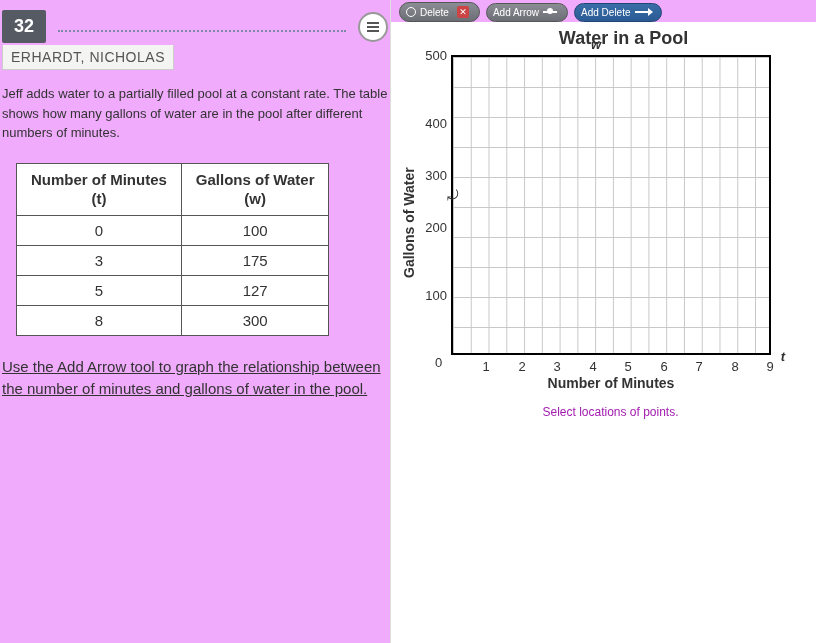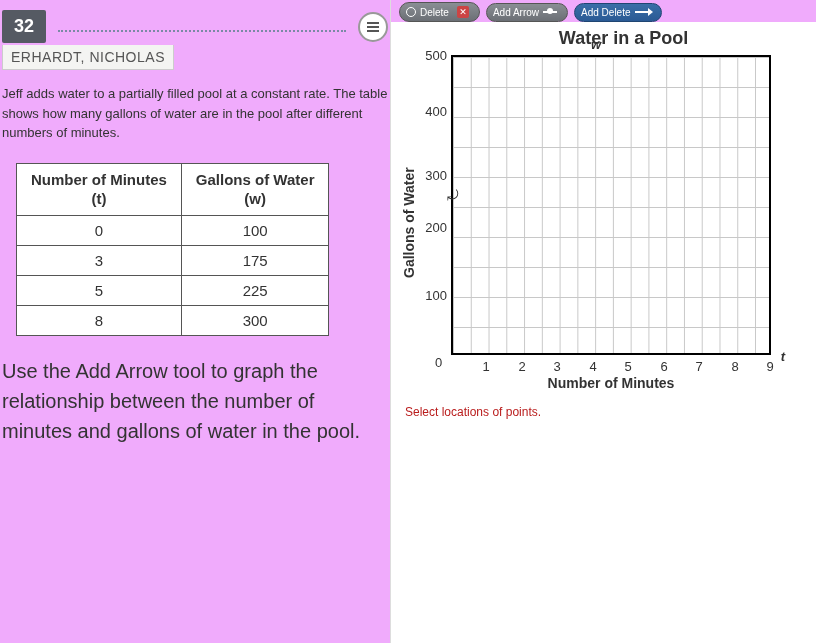--- a/index.html
+++ b/index.html
@@ -84,23 +84,24 @@
       padding: 6px 14px;
       text-align: center;
       font-size: 15px;
     }
     .data-table th {
       font-weight: bold;
       line-height: 1.3;
     }
     .data-table .sub { font-weight: bold; display:block;}
     .instruction-text {
-      font-size: 20px;
+      font-size: 15px;
       line-height: 1.5;
       color: #333;
+      text-decoration: underline;
     }
     
     .toolbar {
       background: #f0abfc;
       border-bottom: 0;
       padding: 2px 8px 0 8px;
       display: flex;
       gap: 6px;
       align-items:center;
     }
@@ -169,23 +170,24 @@
     .xaxis-label {
       text-align:center; font-weight:bold; font-size:14px;
       margin: 20px 0 0 30px;
     }
     .cursor {
       position:absolute;
       left: 26px; top: 132px;
       font-size:14px; color:#333;
     }
     .help-text {
-      color: #b91c1c;
+      color: #a21caf;
       font-size: 12px;
       padding: 10px 0 0 14px;
+      text-align: center;
     }
   </style>
 </head>
 <body>
 
 <div class="left-panel">
   <div class="q-header">
     <div class="q-number">32</div>
     <div class="dots"></div>
     <div class="menu-circle">
@@ -215,21 +217,21 @@
       <tr>
         <td>0</td>
         <td>100</td>
       </tr>
       <tr>
         <td>3</td>
         <td>175</td>
       </tr>
       <tr>
         <td>5</td>
-        <td>225</td>
+        <td>127</td>
       </tr>
       <tr>
         <td>8</td>
         <td>300</td>
       </tr>
     </tbody>
   </table>
 
   <p class="instruction-text">Use the Add Arrow tool to graph the relationship between the number of minutes and gallons of water in the pool.</p>
 </div>
@@ -255,21 +257,21 @@
 
   <div class="chart-wrap">
     <div class="yaxis-label">Gallons of Water</div>
     <div class="chart-inner">
       <div class="axis-w">w</div>
       <div class="grid-box"></div>
       <div class="axis-t">t</div>
       <div class="axis-zero">0</div>
 
       <div class="ytick" style="top:0px;">500</div>
-      <div class="ytick" style="top:56px;">400</div>
+      <div class="ytick" style="top:68px;">400</div>
       <div class="ytick" style="top:120px;">300</div>
       <div class="ytick" style="top:172px;">200</div>
       <div class="ytick" style="top:240px;">100</div>
 
       <div class="xtick" style="left:65px;">1</div>
       <div class="xtick" style="left:101px;">2</div>
       <div class="xtick" style="left:136px;">3</div>
       <div class="xtick" style="left:172px;">4</div>
       <div class="xtick" style="left:207px;">5</div>
       <div class="xtick" style="left:243px;">6</div>

